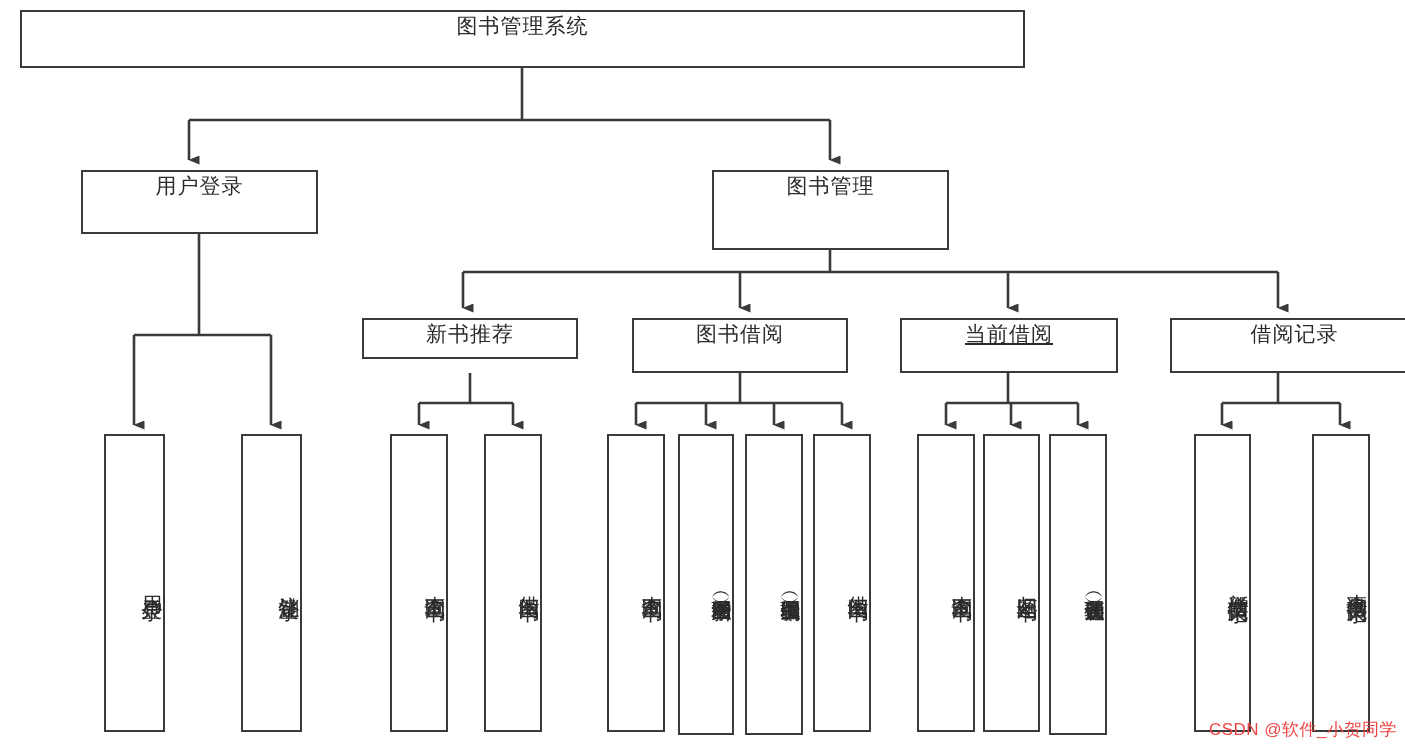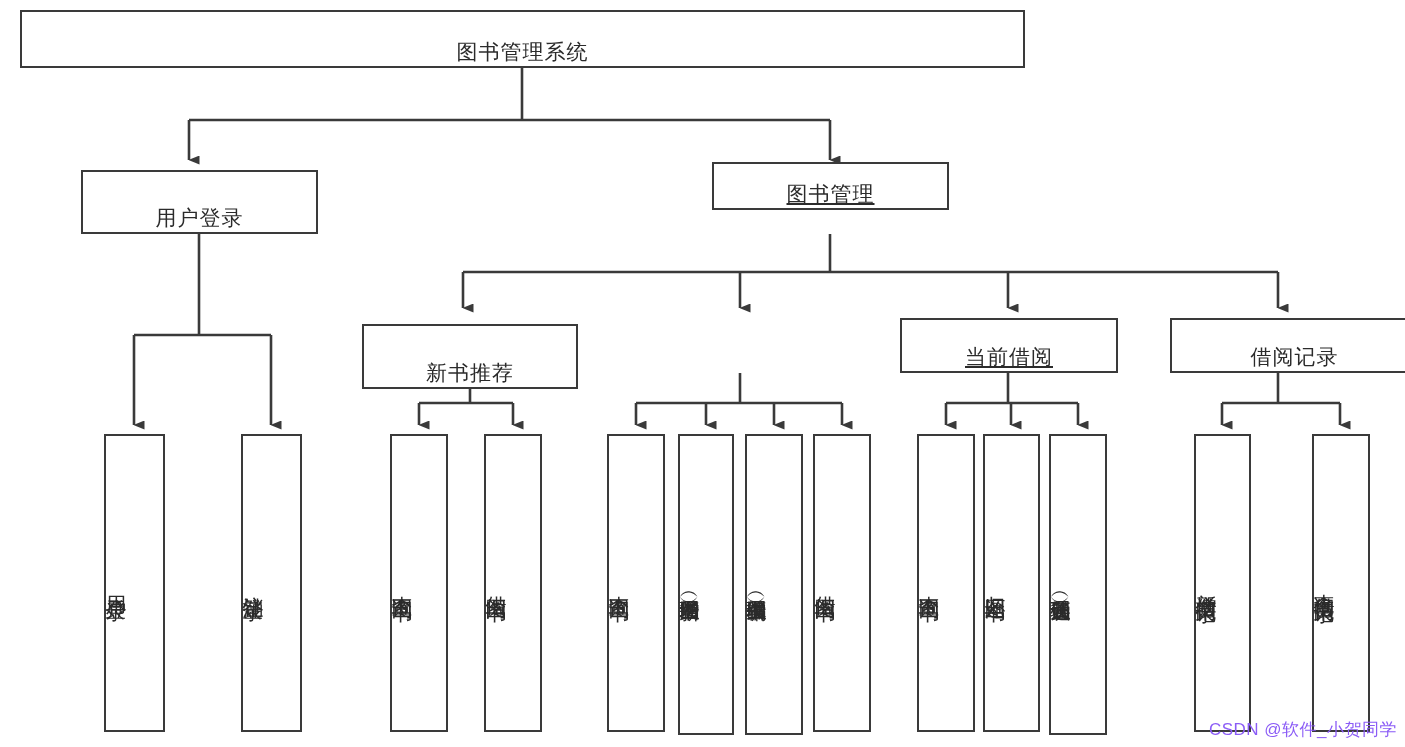--- a/index.html
+++ b/index.html
@@ -26,21 +26,21 @@
     left: 0;
     width: 1405px;
     height: 747px;
   }
   .node-box {
     position: absolute;
     box-sizing: border-box;
     border: 2.5px solid #3a3a3a;
     background: #ffffff;
     display: flex;
-    align-items: flex-end;
+    align-items: flex-start;
     justify-content: center;
     color: #2b2b2b;
   }
   .node-box.horizontal {
     font-size: 21px;
     letter-spacing: 1px;
   }
   .node-box.vertical {
     writing-mode: vertical-rl;
     text-orientation: upright;
@@ -54,21 +54,21 @@
     writing-mode: vertical-rl;
     text-orientation: upright;
     white-space: nowrap;
     display: block;
   }
   .watermark {
     position: absolute;
     right: 8px;
     bottom: 6px;
     font-size: 17px;
-    color: #8b5cf6;
+    color: #ef4444;
     white-space: nowrap;
     letter-spacing: 0.5px;
     pointer-events: none;
   }
 </style>
 </head>
 <body>
 
 <div id="diagram-root">
 
@@ -123,26 +123,29 @@
     </g>
   </svg>
 
   <div class="node-box horizontal" style="left:20px; top:10px; width:1005px; height:58px;">
     <span>图书管理系统</span>
   </div>
 
   <div class="node-box horizontal" style="left:81px; top:170px; width:237px; height:64px;">
     <span>用户登录</span>
   </div>
-  <div class="node-box horizontal" style="left:712px; top:162px; width:237px; height:48px;text-decoration:underline;">
+  <div class="node-box horizontal" style="left:712px; top:170px; width:237px; height:80px;">
     <span>图书管理</span>
   </div>
 
-  <div class="node-box horizontal" style="left:362px; top:318px; width:216px; height:65px;margin-top:6px;">
+  <div class="node-box horizontal" style="left:362px; top:318px; width:216px; height:41px;">
     <span>新书推荐</span>
+  </div>
+  <div class="node-box horizontal" style="left:632px; top:318px; width:216px; height:55px;">
+    <span>图书借阅</span>
   </div>
   <div class="node-box horizontal" style="left:900px; top:318px; width:218px; height:55px;text-decoration:underline;">
     <span>当前借阅</span>
   </div>
   <div class="node-box horizontal" style="left:1170px; top:318px; width:249px; height:55px;">
     <span>借阅记录</span>
   </div>
 
   <div class="node-box vertical" style="left:104px; top:434px; width:61px; height:298px;">
     <span class="vlabel">用户登录</span>

